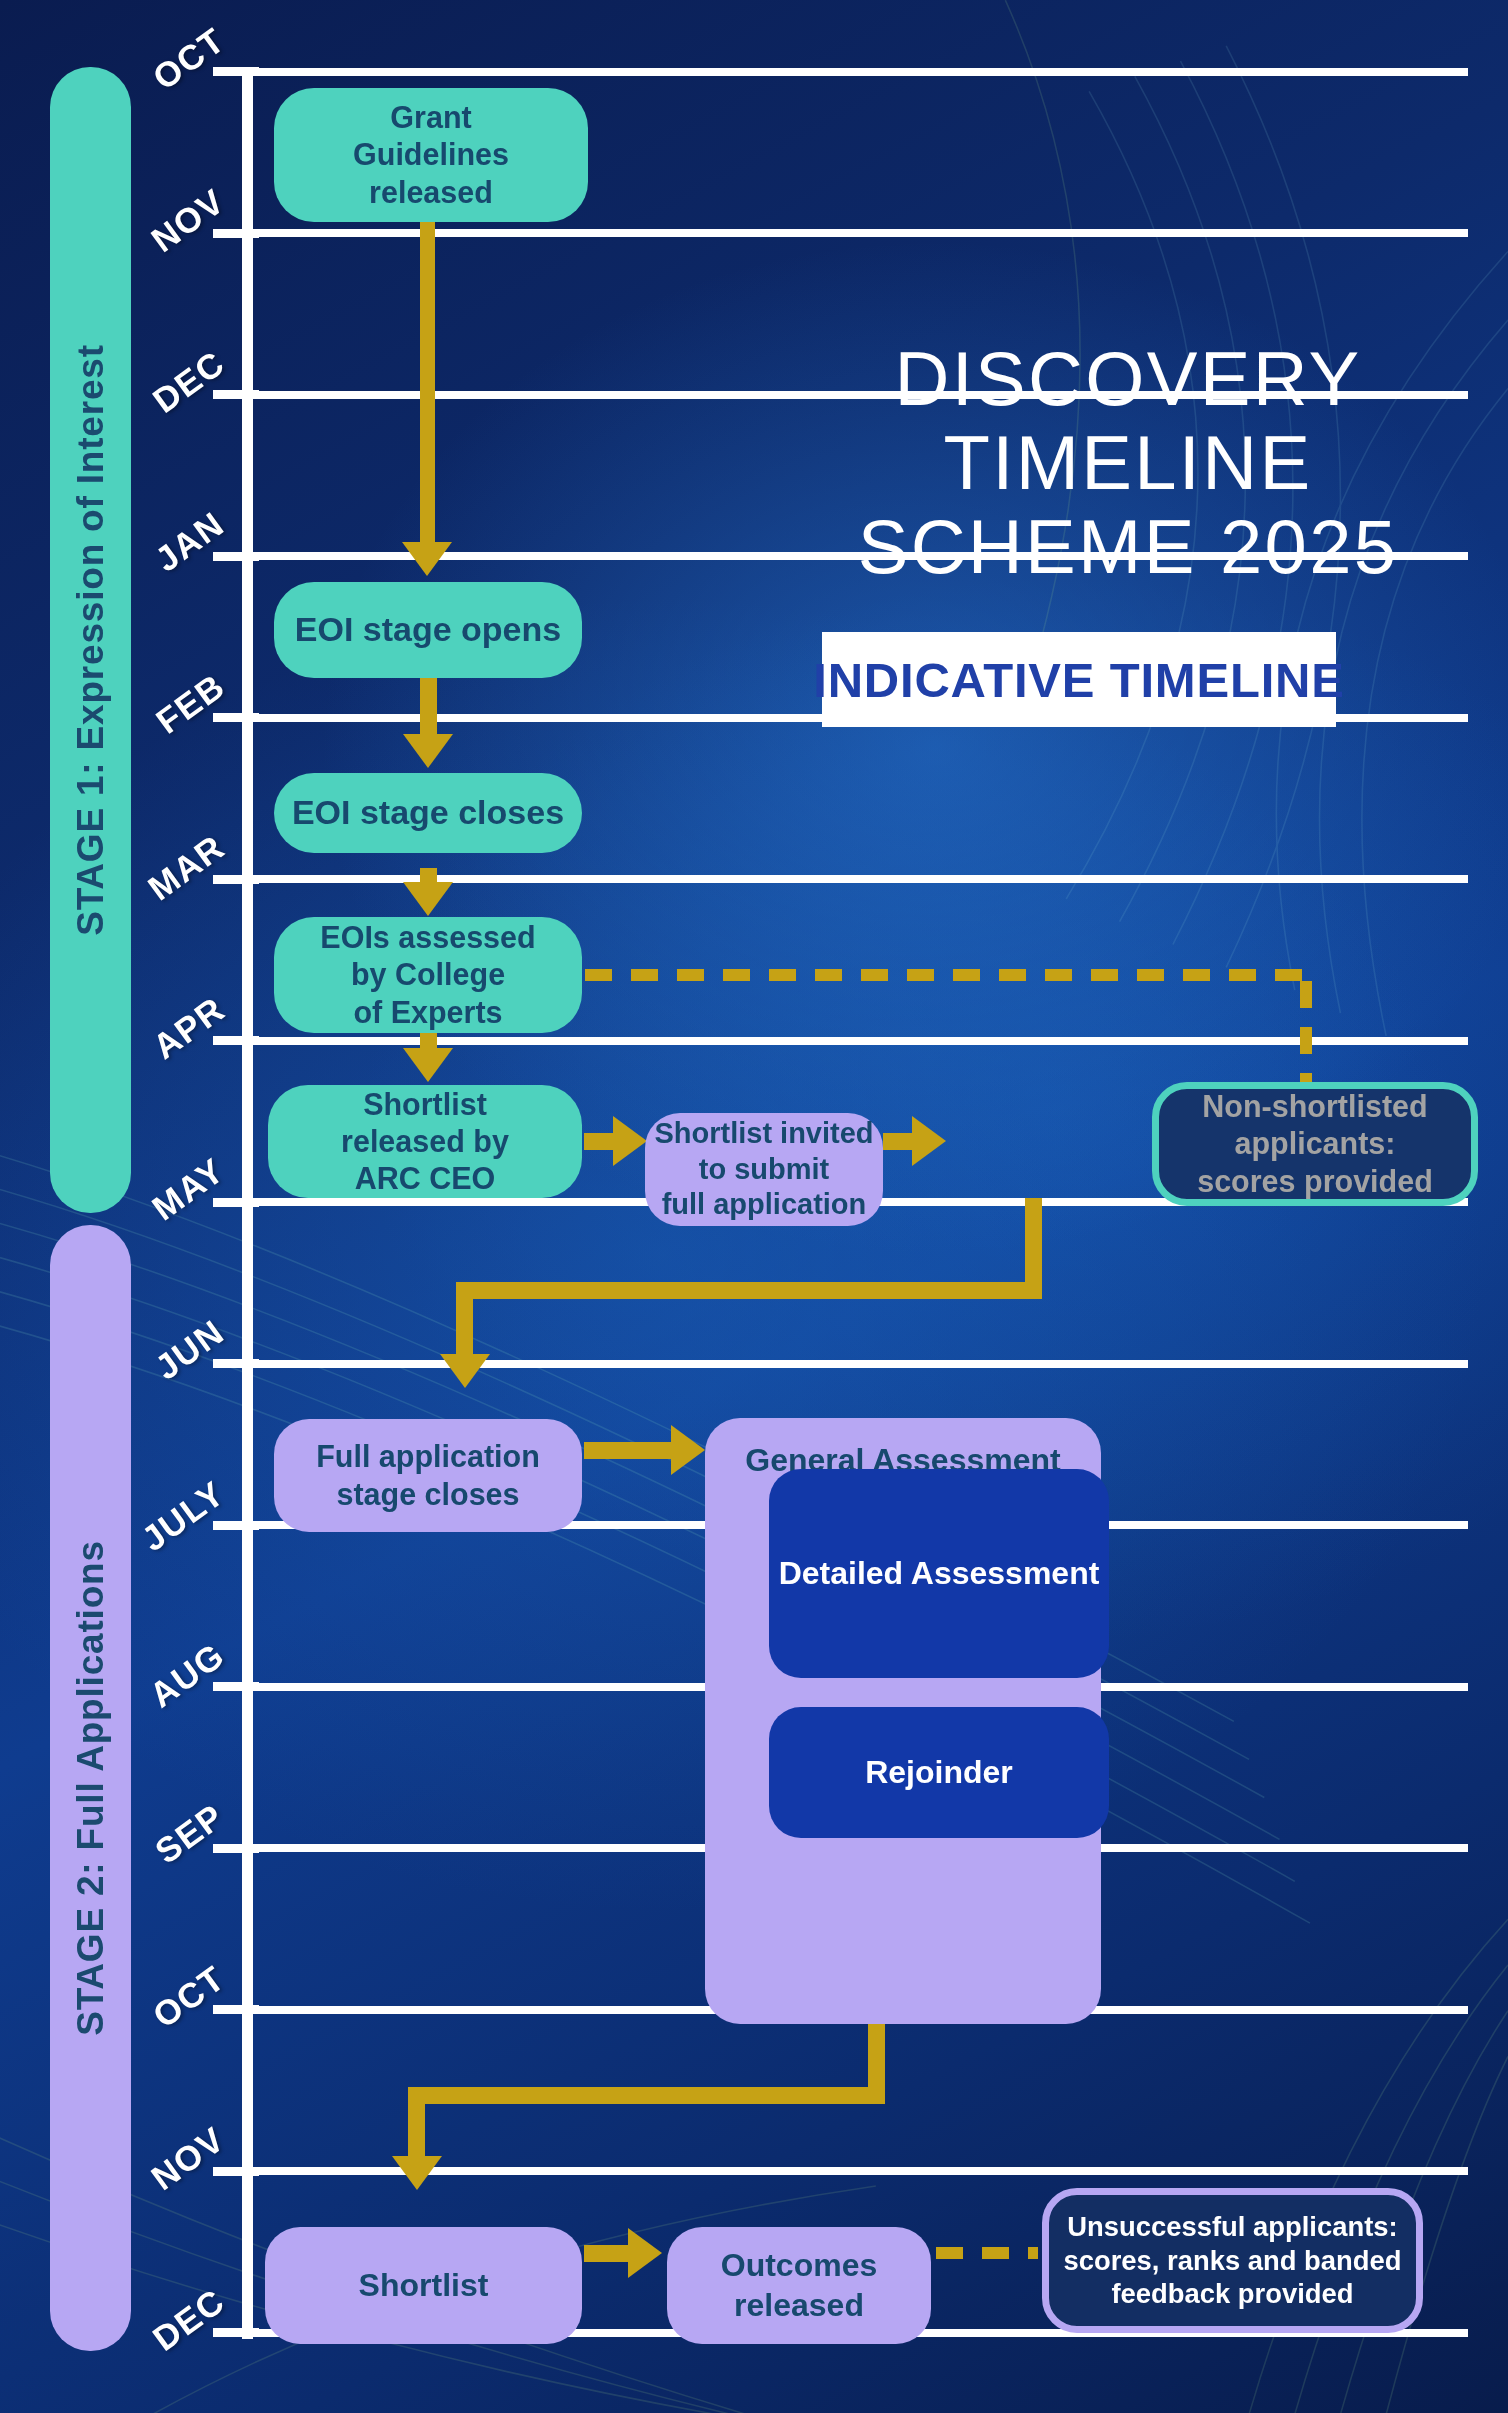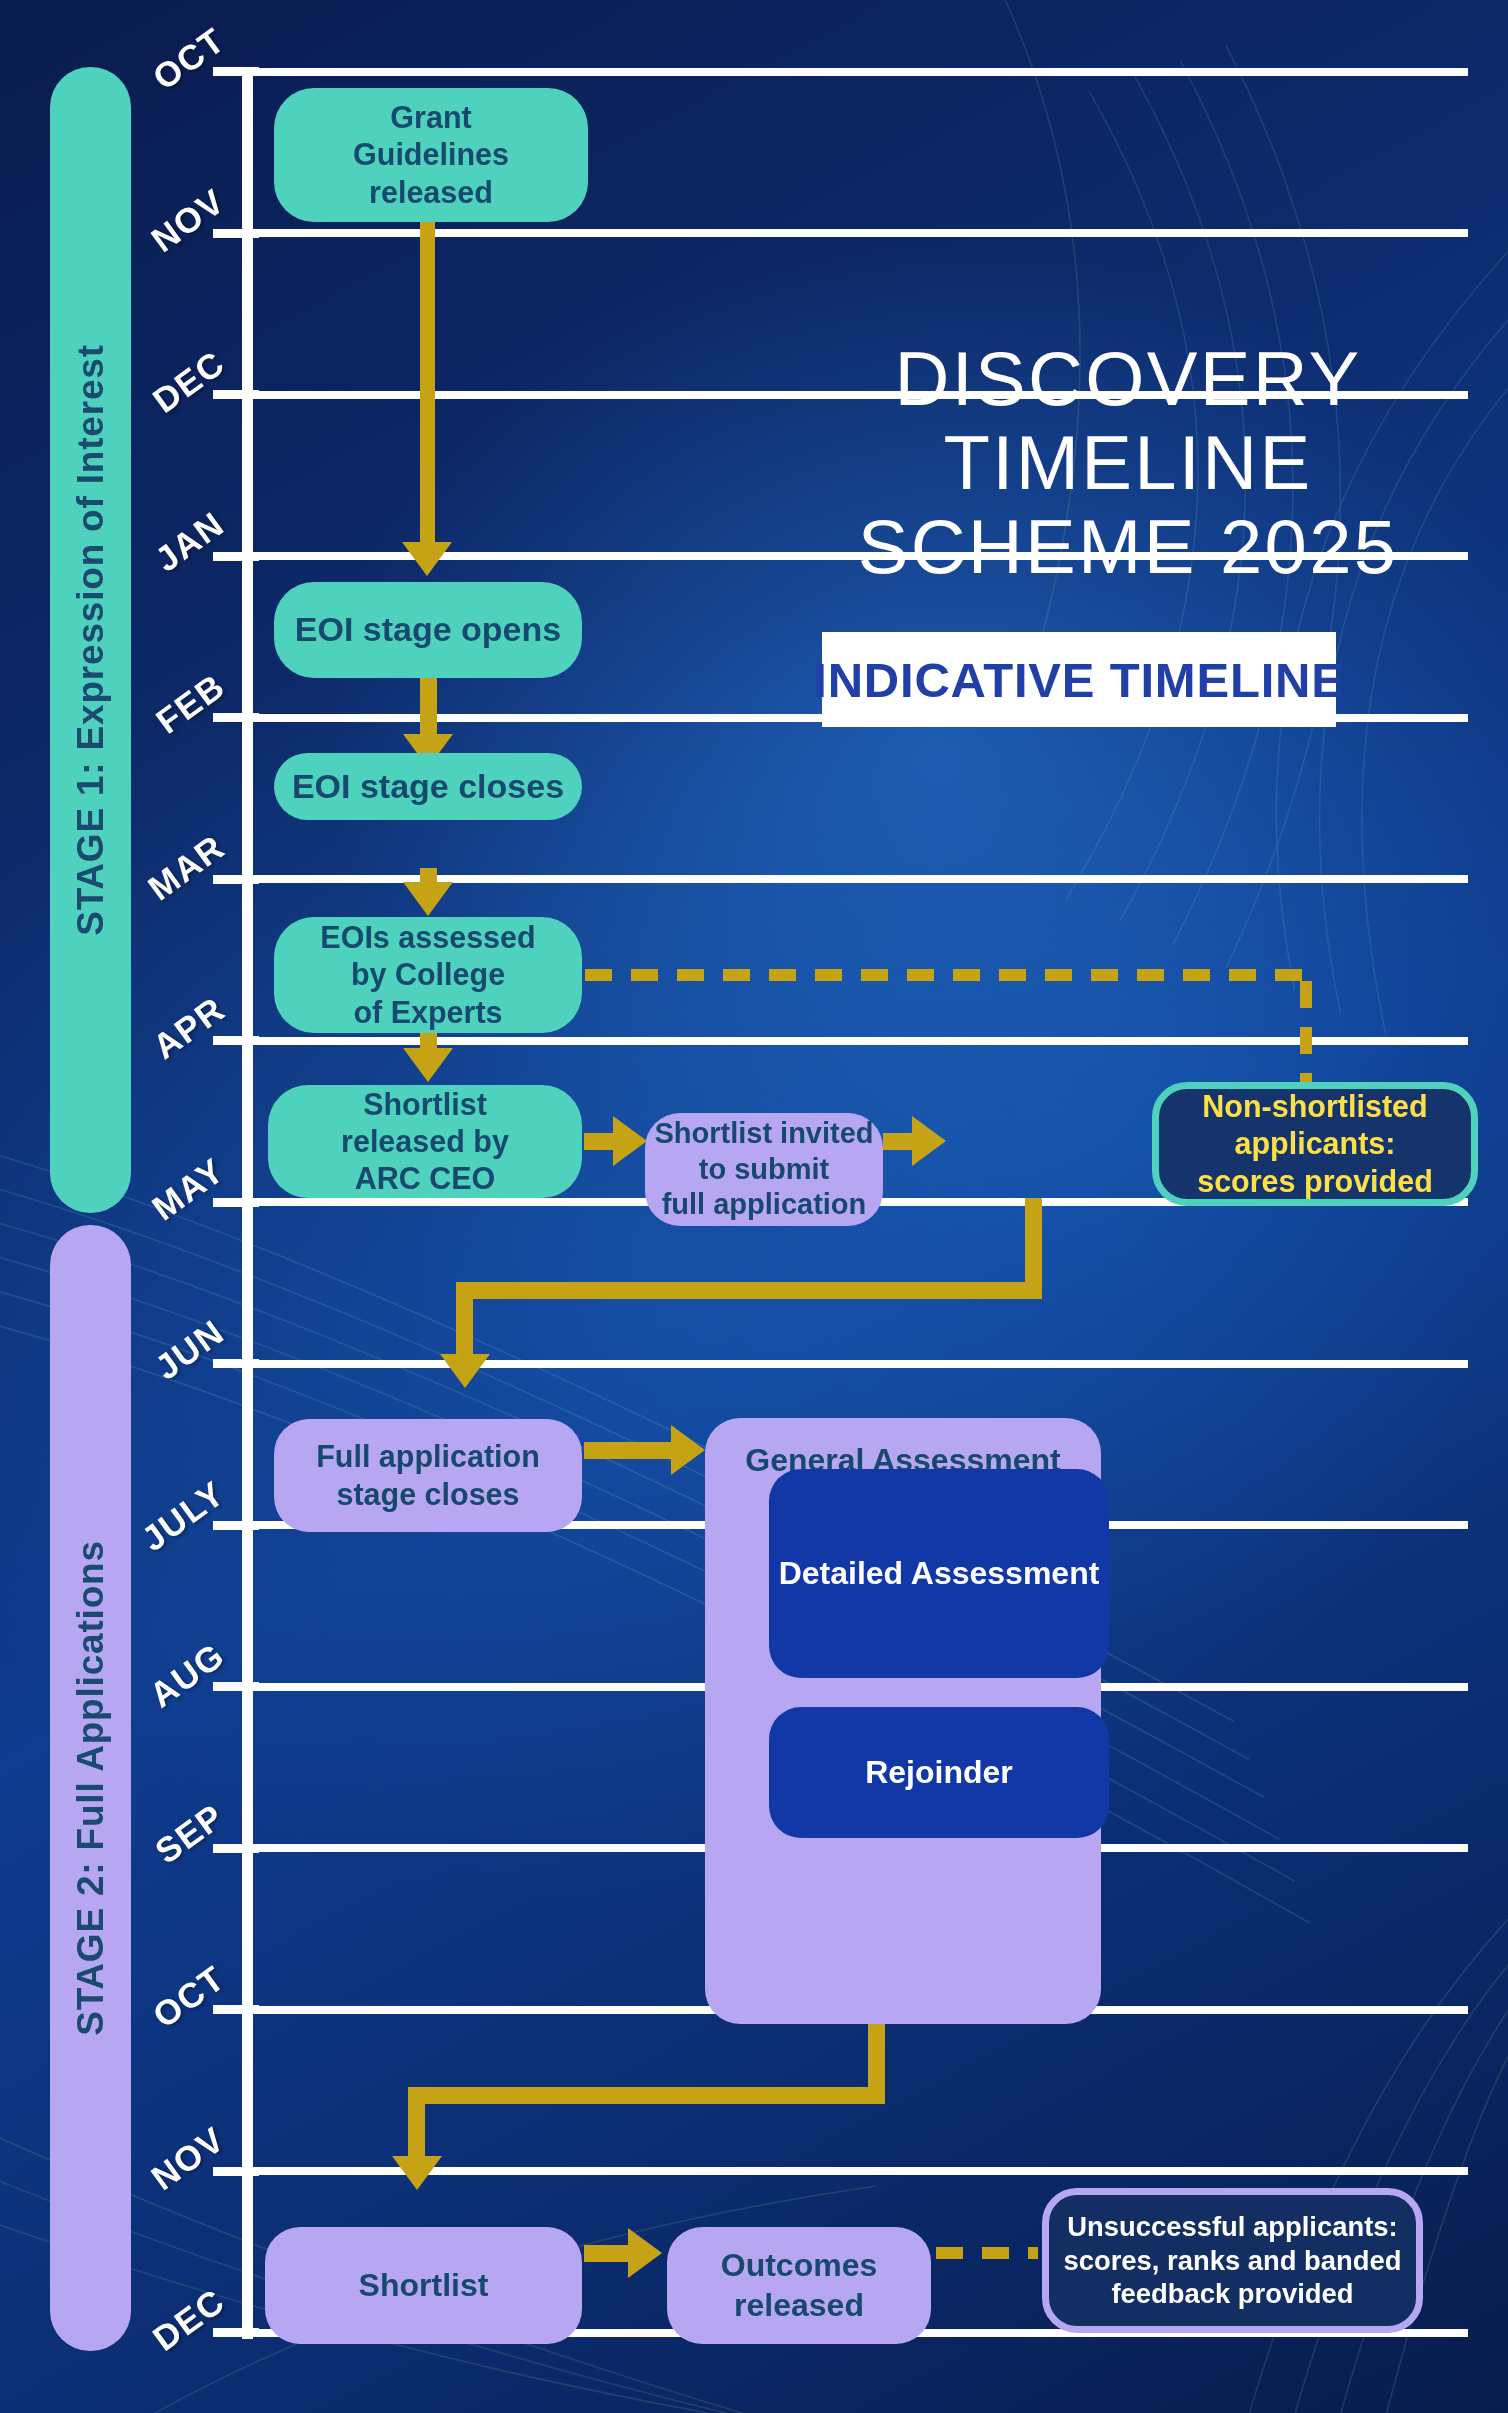--- a/index.html
+++ b/index.html
@@ -40,27 +40,27 @@
   #subtitle-box{position:absolute;left:822px;top:632px;width:514px;height:95px;background:#ffffff;
          display:flex;align-items:center;justify-content:center;text-align:right;}
   #subtitle-box span{color:#2040A8;font-weight:bold;font-size:49px;letter-spacing:0.8px;white-space:nowrap;}
 
   
   .box{position:absolute;display:flex;align-items:center;justify-content:center;text-align:center;
        font-weight:bold;color:#17496E;white-space:pre-line;line-height:1.22;}
   .teal{background:#4ED2BE;border-radius:40px;}
   .lav{background:#B7A7F3;border-radius:35px;margin-top:28px;}
   .royal{background:#1238A8;color:#ffffff;border-radius:32px;margin-left:36px;}
-  .outline-teal{background:#15346B;border:7.6px solid #4ED2BE;border-radius:35px;color:#fde047;}
+  .outline-teal{background:#15346B;border:7.6px solid #4ED2BE;border-radius:35px;color:#a3a3a3;}
   .outline-lav{background:#132E63;border:7.6px solid #B7A7F3;border-radius:35px;color:#ffffff;}
   .fs36{font-size:27.4px;} .fs38{font-size:29px;} .fs40{font-size:30.5px;} .fs42{font-size:32px;} .fs44{font-size:34px;}
 
   #box-grant{left:274px;top:88px;width:314px;height:134px;}
   #box-eoi-opens{left:274px;top:582px;width:308px;height:96px;}
-  #box-eoi-closes{left:274px;top:753px;width:308px;height:67px;}
+  #box-eoi-closes{left:274px;top:773px;width:308px;height:80px;}
   #box-eoi-assessed{left:274px;top:917px;width:308px;height:116px;}
   #box-shortlist-approved{left:268px;top:1085px;width:314px;height:113px;}
   #box-shortlist-invited{left:645px;top:1085px;width:238px;height:113px;}
   #box-full-open{left:946px;top:1085px;width:175px;height:113px;}
   #box-nonshortlisted{left:1152px;top:1082px;width:312px;height:110px;}
   #box-stage-closes{left:274px;top:1391px;width:308px;height:113px;}
   #box-general{left:705px;top:1390px;width:396px;height:606px;align-items:flex-start;}
   #box-general .ga-label{width:100%;padding-top:23px;font-size:32px;}
   #box-detailed{left:733px;top:1469px;width:340px;height:209px;}
   #box-rejoinder{left:733px;top:1707px;width:340px;height:131px;}

